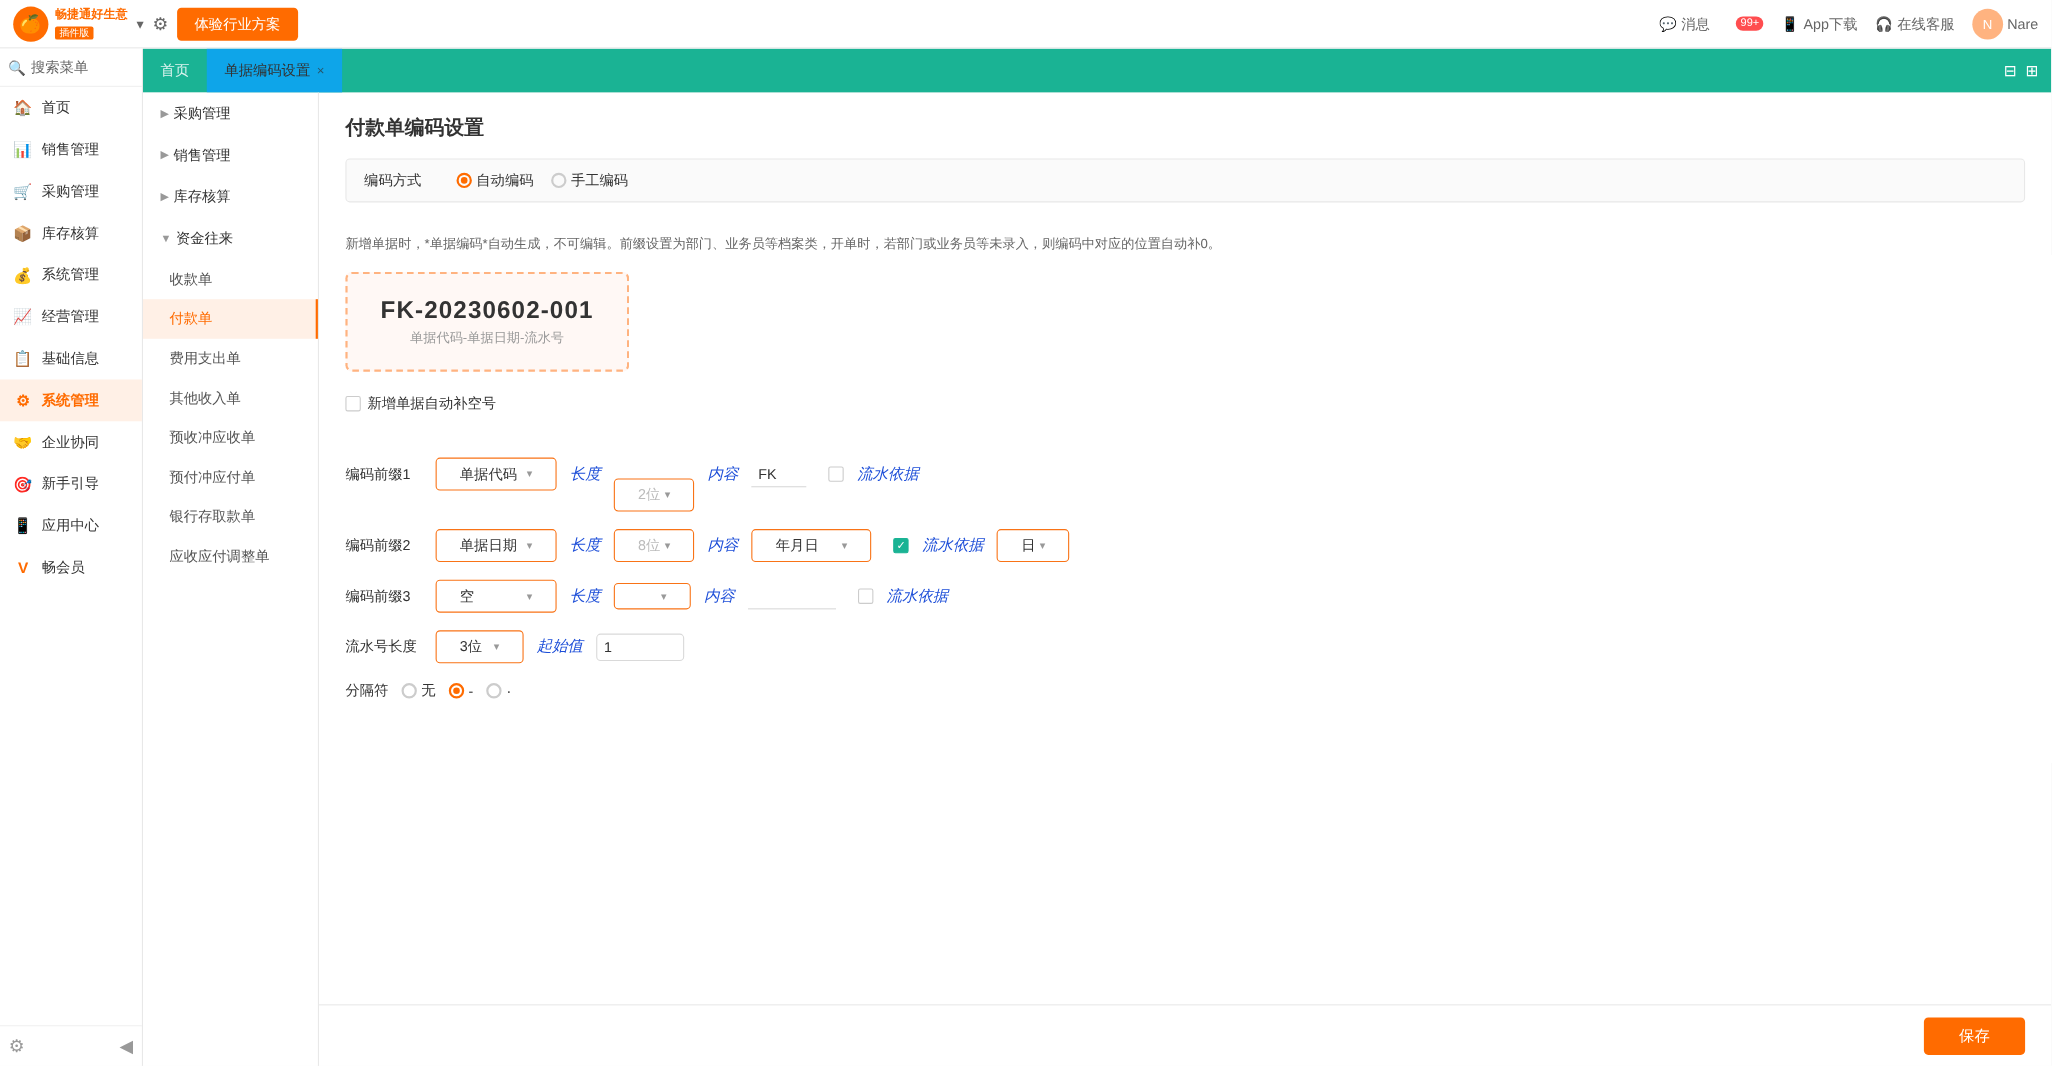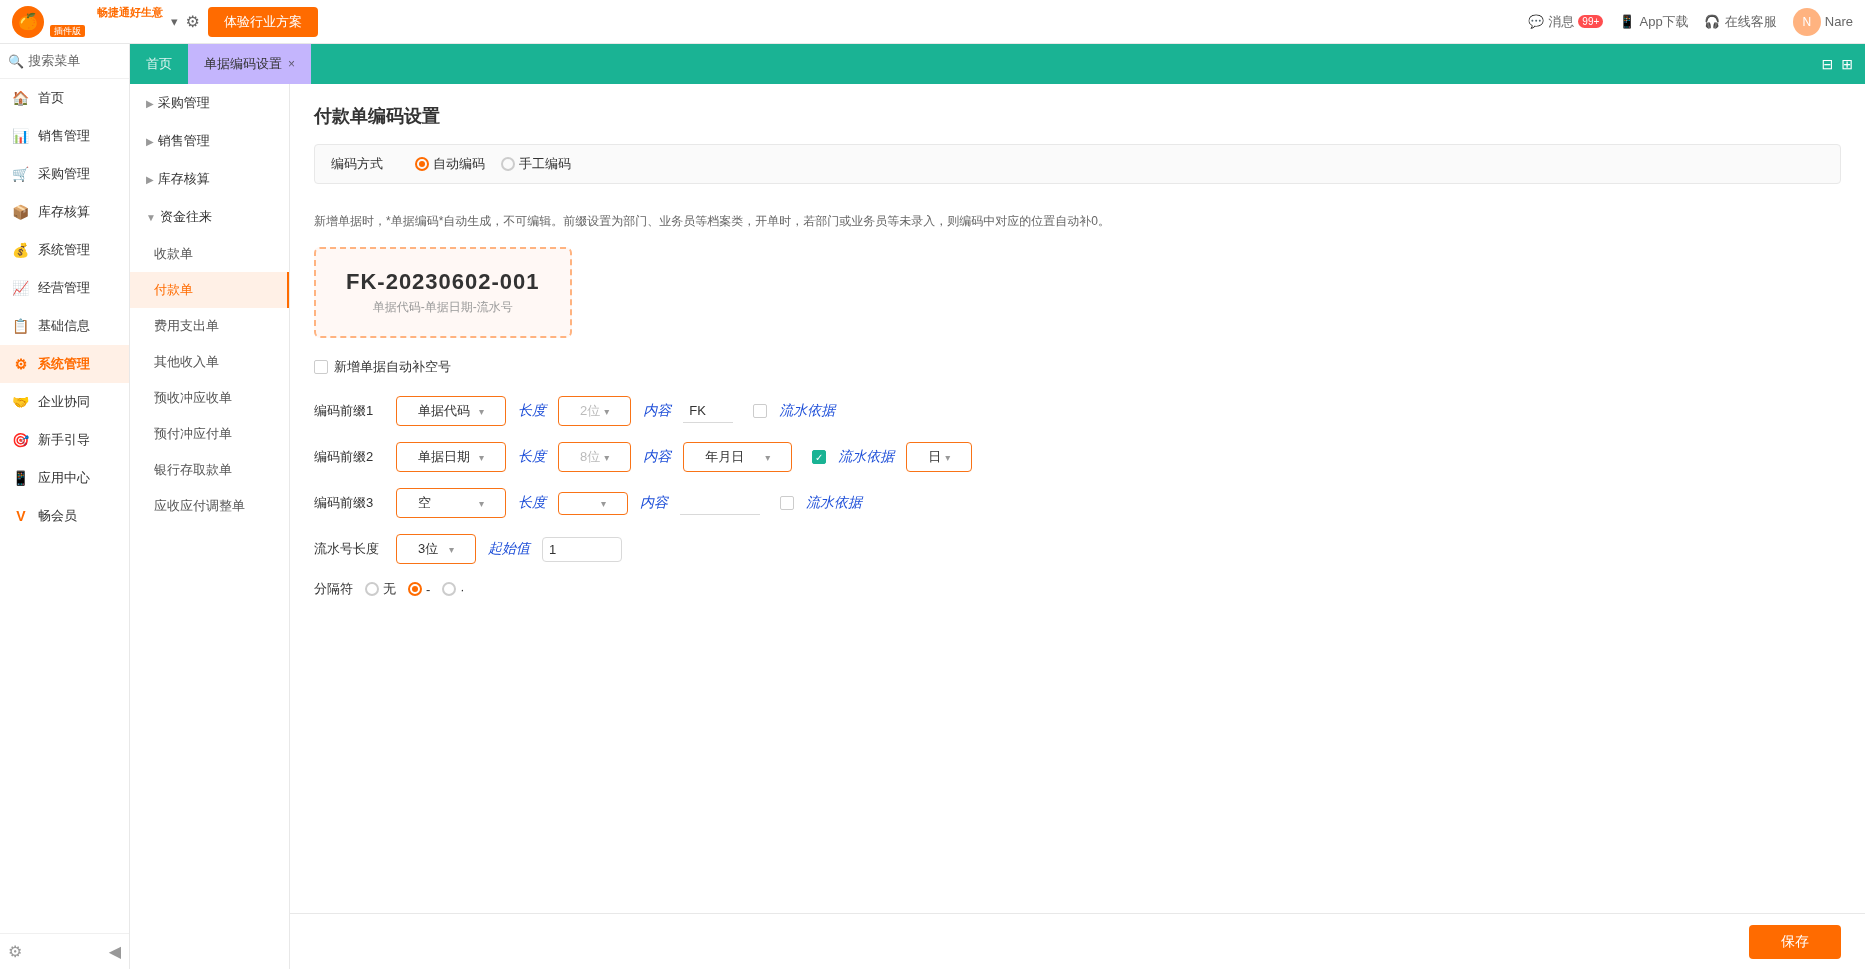--- a/index.html
+++ b/index.html
@@ -17,21 +17,21 @@
       flex-shrink: 0;
     }
     .topbar-left { display: flex; align-items: center; gap: 8px; }
     .topbar-logo { display: flex; align-items: center; gap: 6px; }
     .logo-icon { width: 32px; height: 32px; background: #ff6b00; border-radius: 50%; display: flex; align-items: center; justify-content: center; color: white; font-size: 16px; }
     .logo-badge { font-size: 9px; background: #ff6b00; color: white; padding: 1px 4px; border-radius: 2px; }
     .topbar-nav { display: flex; align-items: center; gap: 8px; font-size: 13px; color: #666; }
     .topbar-btn-primary { background: #ff6b00; color: white; border: none; padding: 6px 16px; border-radius: 4px; cursor: pointer; font-size: 13px; }
     .topbar-right { display: flex; align-items: center; gap: 16px; font-size: 13px; color: #666; }
     .topbar-right-item { display: flex; align-items: center; gap: 4px; cursor: pointer; }
-    .badge { background: #ff4d4f; color: white; font-size: 10px; padding: 1px 4px; border-radius: 8px; }
+    .badge { background: #ff4d4f; color: white; font-size: 10px; padding: 1px 4px; border-radius: 8px; margin-left: 20px; }
 
     
     .main-layout { display: flex; flex: 1; overflow: hidden; }
 
     
     .sidebar {
       width: 130px;
       background: #fff;
       border-right: 1px solid #e8e8e8;
       display: flex;
@@ -73,21 +73,21 @@
     .tab-item {
       height: 40px;
       display: flex;
       align-items: center;
       padding: 0 16px;
       font-size: 13px;
       cursor: pointer;
       color: rgba(255,255,255,0.85);
       gap: 6px;
     }
-    .tab-item.active { background: #c4b5fd; color: #333; }
+    .tab-item.active { background: #0ea5e9; color: #333; }
     .tab-close { font-size: 12px; opacity: 0.7; }
     .tabbar-actions { margin-left: auto; display: flex; align-items: center; gap: 8px; padding-right: 12px; color: white; font-size: 16px; cursor: pointer; }
     .content-inner {
       background: #fff;
       margin: 0;
       flex: 1;
       padding: 20px 24px;
     }
     .page-title {
       font-size: 18px;
@@ -219,21 +219,21 @@
     }
   </style>
 </head>
 <body>
 
 <div class="topbar">
   <div class="topbar-left">
     <div class="topbar-logo">
       <div class="logo-icon">🍊</div>
       <div>
-        <div style="font-size:11px;color:#ff6b00;font-weight:bold;margin-left:47px;">畅捷通好生意</div>
+        <div style="font-size:11px;color:#ff6b00;font-weight:bold;">畅捷通好生意</div>
         <span class="logo-badge">插件版</span>
       </div>
     </div>
     <div class="topbar-nav">
       <span style="cursor:pointer;">▾</span>
       <span style="cursor:pointer;font-size:16px;">⚙</span>
     </div>
     <button class="topbar-btn-primary">体验行业方案</button>
   </div>
   <div class="topbar-right">
@@ -406,21 +406,21 @@
           </div>
 
           
           <div class="form-row">
             <span class="form-label">编码前缀1</span>
             <div class="form-select" style="min-width:110px;">
               <span>单据代码</span>
               <span class="form-select-arrow">▾</span>
             </div>
             <span class="form-text">长度</span>
-            <div class="form-select" style="min-width:70px;">
+            <div class="form-select" style="min-width:70px;margin-top:39px;">
               <span style="color:#bbb;">2位</span>
               <span class="form-select-arrow">▾</span>
             </div>
             <span class="form-text">内容</span>
             <input class="form-content-input" value="FK" style="width: 50px;">
             <span class="checkbox-box" style="margin-left:8px;"></span>
             <span class="form-text">流水依据</span>
           </div>
 
           

